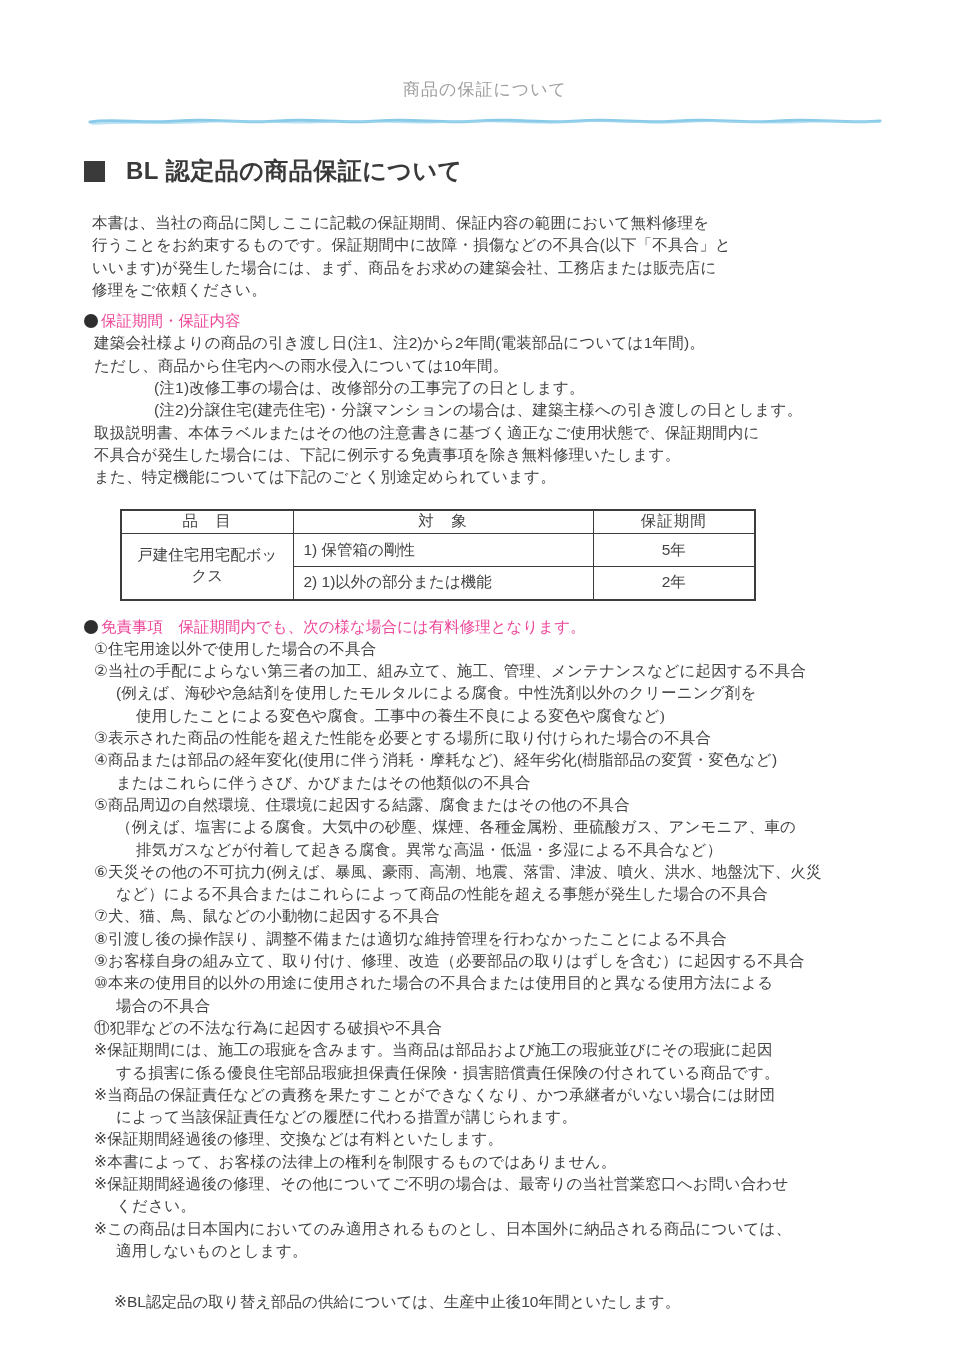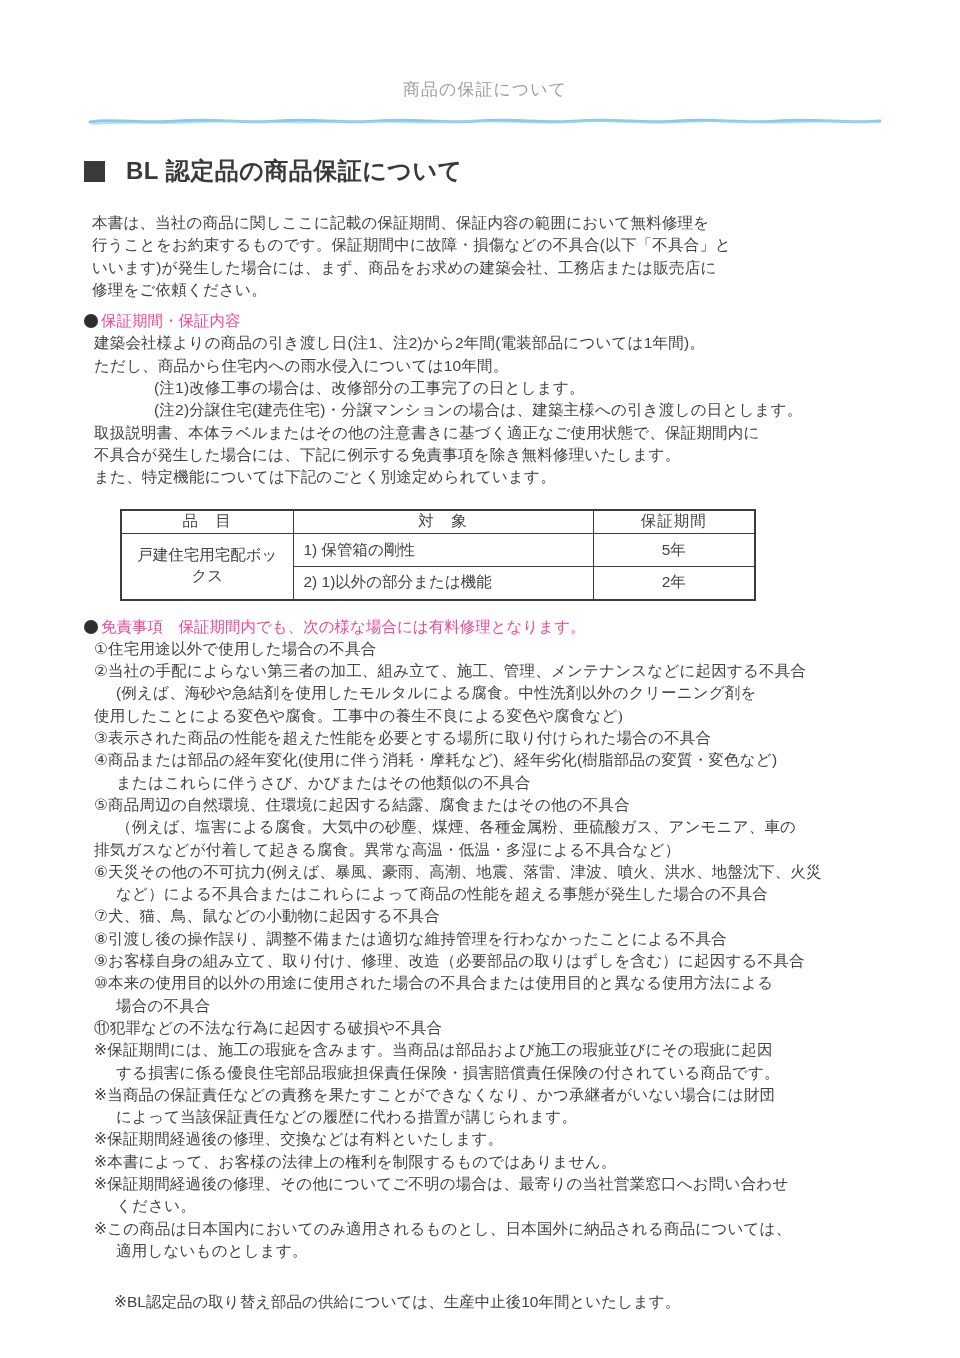--- a/index.html
+++ b/index.html
@@ -45,21 +45,21 @@
     white-space:nowrap;
   }
   .dot{
     width:14px;height:14px;border-radius:50%;
     background:#2e2e2e;display:inline-block;
     margin-right:3px;flex:0 0 auto;
   }
   .sec-body{margin-left:10px;}
   .ind0{margin-left:0;}
   .ind1{margin-left:22px;}
-  .ind2{font-family:Liberation Serif, serif;}
+  .ind2{margin-left:42px;font-family:Liberation Serif, serif;}
   .indnote{margin-left:60px;}
   table.warranty{
     border-collapse:collapse;
     margin:20px 0 0 36px;
     table-layout:fixed;
   }
   table.warranty th, table.warranty td{
     border:1.5px solid #3c3c3c;
     font-size:15.5px;font-weight:normal;color:#434343;
     padding:0 10px;

